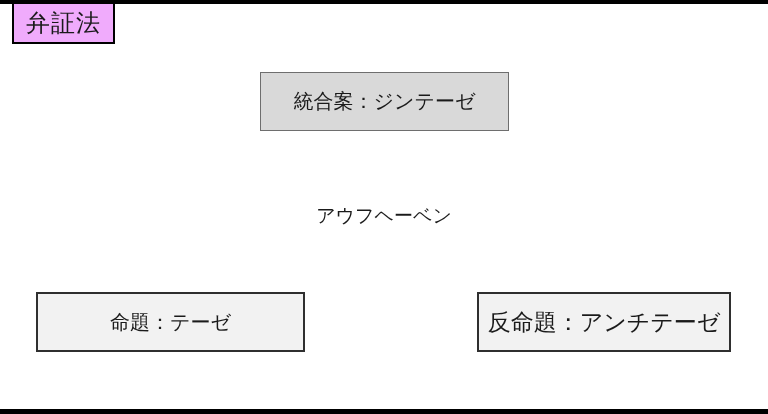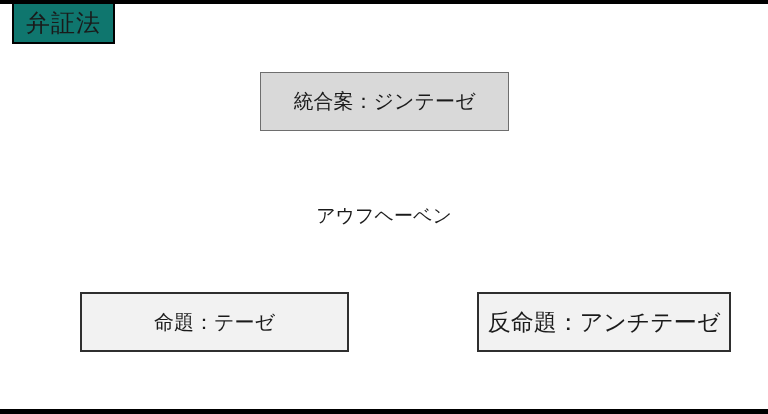--- a/index.html
+++ b/index.html
@@ -32,21 +32,21 @@
     color: #1a1a1a;
     box-sizing: border-box;
     white-space: nowrap;
   }
 
   .title-box {
     left: 12px;
     top: 2px;
     width: 103px;
     height: 42px;
-    background: #0f766e;
+    background: #f0abfc;
     border: 2px solid #000000;
     font-size: 24px;
     letter-spacing: 1px;
     font-family: Liberation Serif, serif;
   }
 
   .synthesis-box {
     left: 260px;
     top: 72px;
     width: 249px;
@@ -66,21 +66,20 @@
   }
 
   .thesis-box {
     left: 36px;
     top: 292px;
     width: 269px;
     height: 60px;
     background: #f2f2f2;
     border: 2px solid #2f2f2f;
     font-size: 20px;
-    margin-left: 44px;
   }
 
   .antithesis-box {
     left: 477px;
     top: 292px;
     width: 254px;
     height: 60px;
     background: #f2f2f2;
     border: 2px solid #2f2f2f;
     font-size: 23px;

